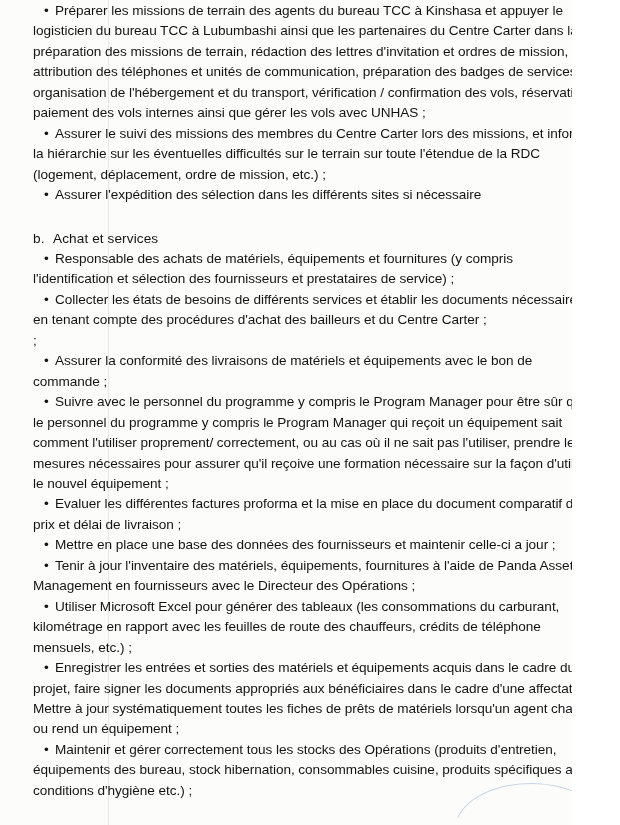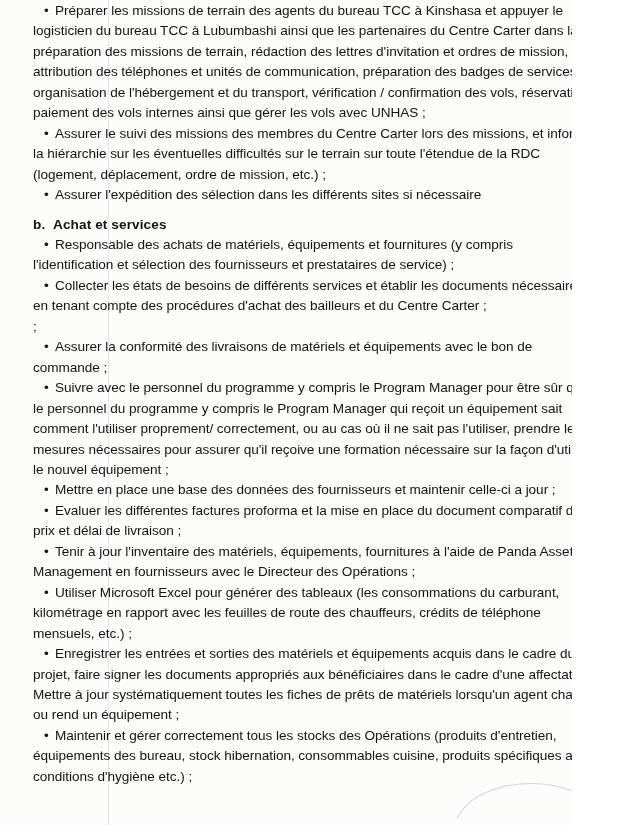--- a/index.html
+++ b/index.html
@@ -73,22 +73,22 @@
     display: inline-block;
     width: 11px;
     margin-left: 11px;
     color: #141414;
   }
   .bullet .btext {
     display: inline;
   }
 
   .heading {
-    font-weight: bold;
-    margin-top: 9px;
+    font-weight: normal;
+    margin-top: 23px;
     margin-bottom: 0;
     letter-spacing: 0.1px;
   }
   .heading .hlabel {
     display: inline-block;
     width: 20px;
   }
 
   .orphan {
     color: #141414;
@@ -120,23 +120,23 @@
     <p class="para bullet"><span class="glyph">•</span><span class="btext">Collecter les états de besoins de différents services et établir les documents nécessaires en tenant compte des procédures d'achat des bailleurs et du Centre Carter ;</span></p>
 
 
 
     <p class="orphan">;</p>
 
     <p class="para bullet"><span class="glyph">•</span><span class="btext">Assurer la conformité des livraisons de matériels et équipements avec le bon de commande ;</span></p>
 
     <p class="para bullet"><span class="glyph">•</span><span class="btext">Suivre avec le personnel du programme y compris le Program Manager pour être sûr que le personnel du programme y compris le Program Manager qui reçoit un équipement sait comment l'utiliser proprement/ correctement, ou au cas où il ne sait pas l'utiliser, prendre les mesures nécessaires pour assurer qu'il reçoive une formation nécessaire sur la façon d'utiliser le nouvel équipement ;</span></p>
 
+    <p class="para bullet"><span class="glyph">•</span><span class="btext">Evaluer les différentes factures proforma et la mise en place du document comparatif des prix et délai de livraison ;</span></p>
+
     <p class="para bullet"><span class="glyph">•</span><span class="btext">Mettre en place une base des données des fournisseurs et maintenir celle-ci a jour ;</span></p>
-
-    <p class="para bullet"><span class="glyph">•</span><span class="btext">Evaluer les différentes factures proforma et la mise en place du document comparatif des prix et délai de livraison ;</span></p>
 
     <p class="para bullet"><span class="glyph">•</span><span class="btext">Tenir à jour l'inventaire des matériels, équipements, fournitures à l'aide de Panda Asset Management en fournisseurs avec le Directeur des Opérations ;</span></p>
 
     <p class="para bullet"><span class="glyph">•</span><span class="btext">Utiliser Microsoft Excel pour générer des tableaux (les consommations du carburant, kilométrage en rapport avec les feuilles de route des chauffeurs, crédits de téléphone mensuels, etc.) ;</span></p>
 
     <p class="para bullet"><span class="glyph">•</span><span class="btext">Enregistrer les entrées et sorties des matériels et équipements acquis dans le cadre du projet, faire signer les documents appropriés aux bénéficiaires dans le cadre d'une affectation. Mettre à jour systématiquement toutes les fiches de prêts de matériels lorsqu'un agent change ou rend un équipement ;</span></p>
 
     <p class="para bullet"><span class="glyph">•</span><span class="btext">Maintenir et gérer correctement tous les stocks des Opérations (produits d'entretien, équipements des bureau, stock hibernation, consommables cuisine, produits spécifiques aux conditions d'hygiène etc.) ;</span></p>
 
   </div>

